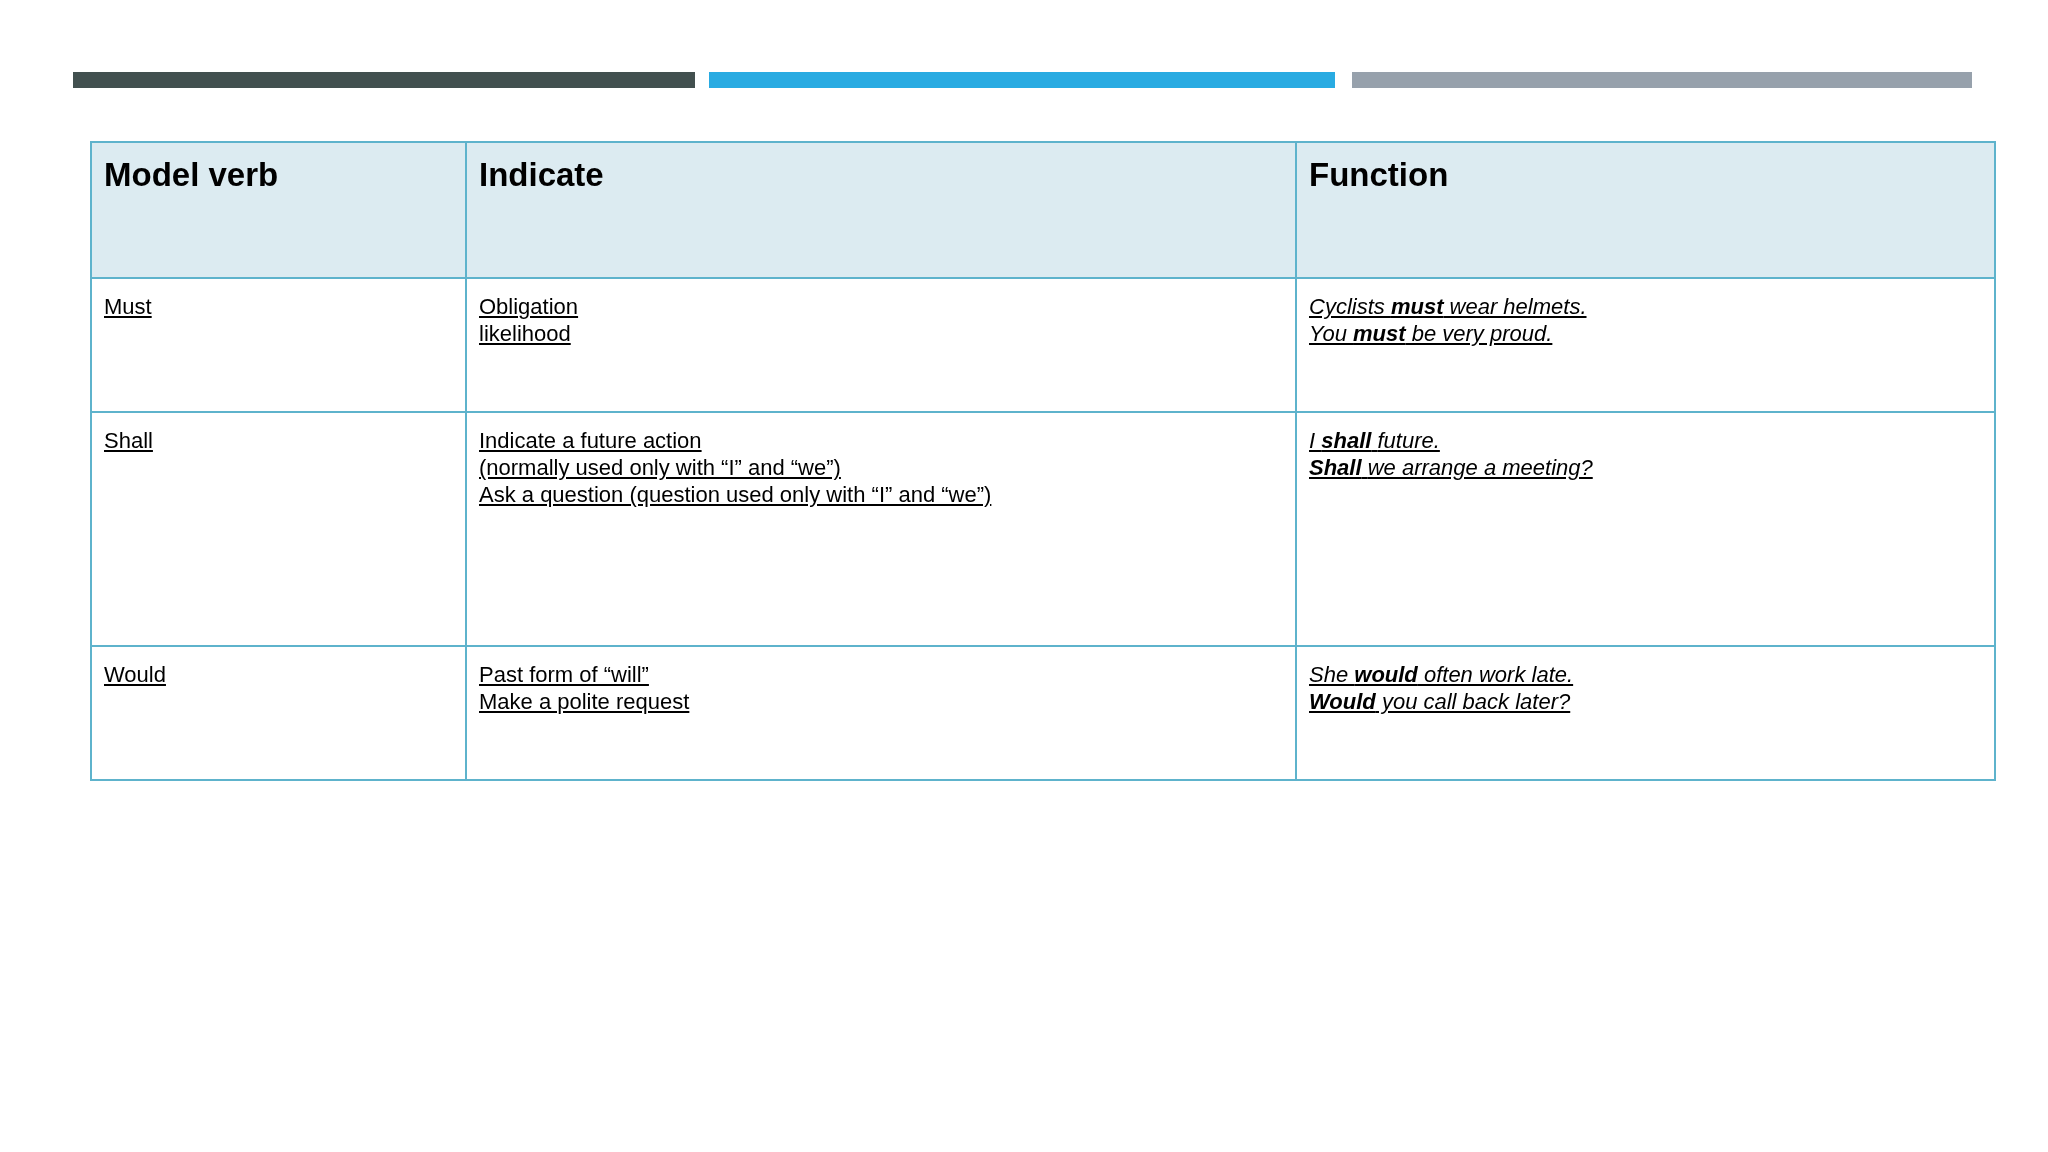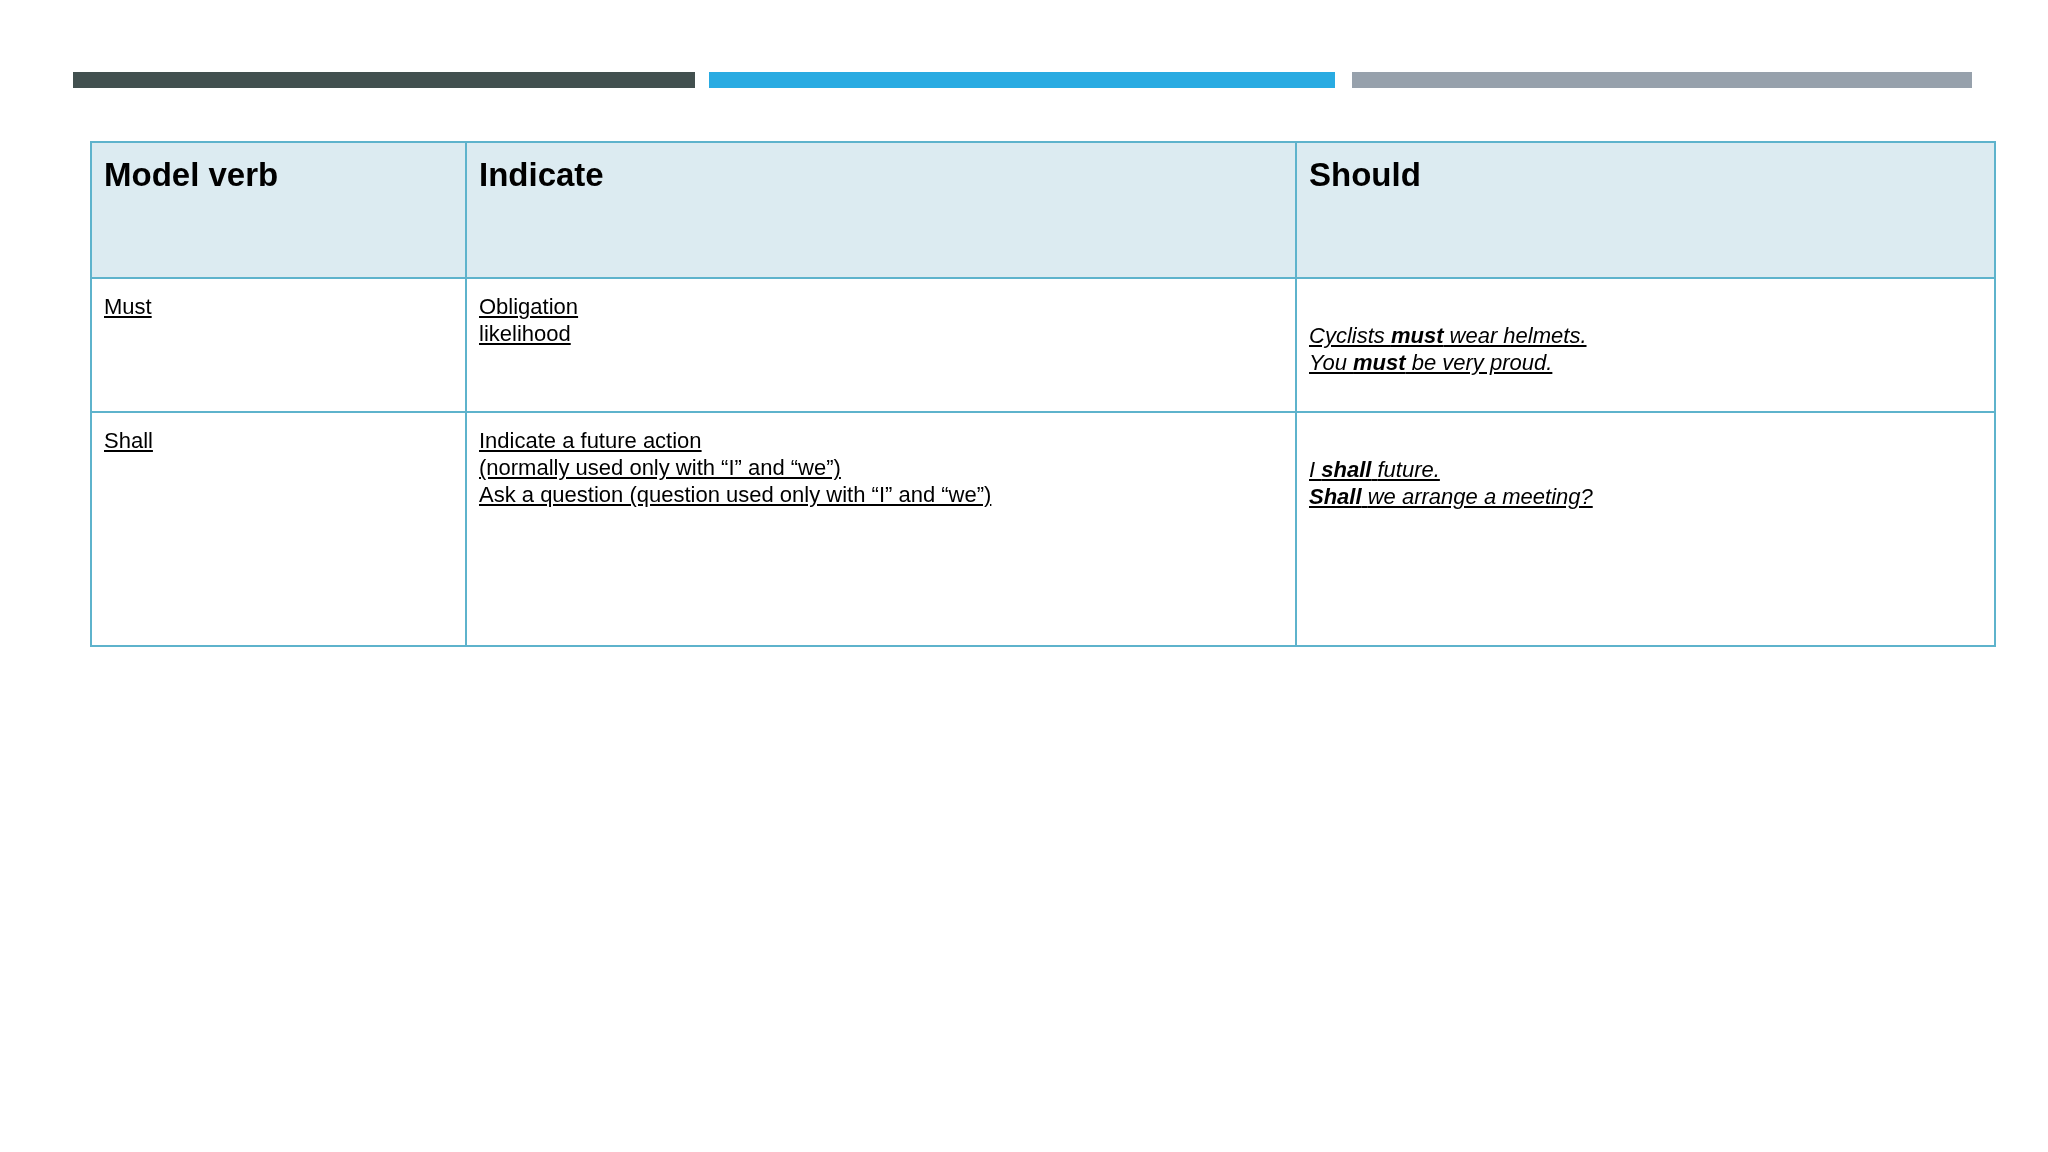--- a/index.html
+++ b/index.html
@@ -78,21 +78,20 @@
     display: block;
     font-size: 22px;
     color: #000000;
     line-height: 1.23;
     white-space: pre-line;
     text-decoration: underline;
   }
 
   .cell-example .cell-text {
     font-style: italic;
-    margin-top: 29px;
   }
 
   .cell-example b {
     font-weight: bold;
     font-style: italic;
   }
 
   
   .row-must    td { height: 104px; }
   .row-shall   td { height: 204px; }
@@ -119,21 +118,21 @@
     </colgroup>
     <thead>
       <tr>
         <th>
           <span class="hdr-text">Model verb</span>
         </th>
         <th>
           <span class="hdr-text">Indicate</span>
         </th>
         <th>
-          <span class="hdr-text">Should</span>
+          <span class="hdr-text">Function</span>
         </th>
       </tr>
     </thead>
     <tbody>
 
       <tr class="row-must">
         <td class="cell-verb">
           <span class="cell-text">Must</span>
         </td>
         <td class="cell-function">
@@ -154,17 +153,29 @@
 (normally used only with “I” and “we”)
 Ask a question (question used only with “I” and “we”)</span>
         </td>
         <td class="cell-example">
           <span class="cell-text">I <b>shall</b> <i>future.</i><br><b>Shall</b> <i>we arrange a meeting?</i></span>
         </td>
       </tr>
 
 
 
+      <tr class="row-would">
+        <td class="cell-verb">
+          <span class="cell-text">Would</span>
+        </td>
+        <td class="cell-function">
+          <span class="cell-text">Past form of “will”
+Make a polite request</span>
+        </td>
+        <td class="cell-example">
+          <span class="cell-text"><i>She <b>would</b> often work late.<br><b>Would</b> you call back later?</i></span>
+        </td>
+      </tr>
 
     </tbody>
   </table>
 
 </div>
 
 </body></html>

